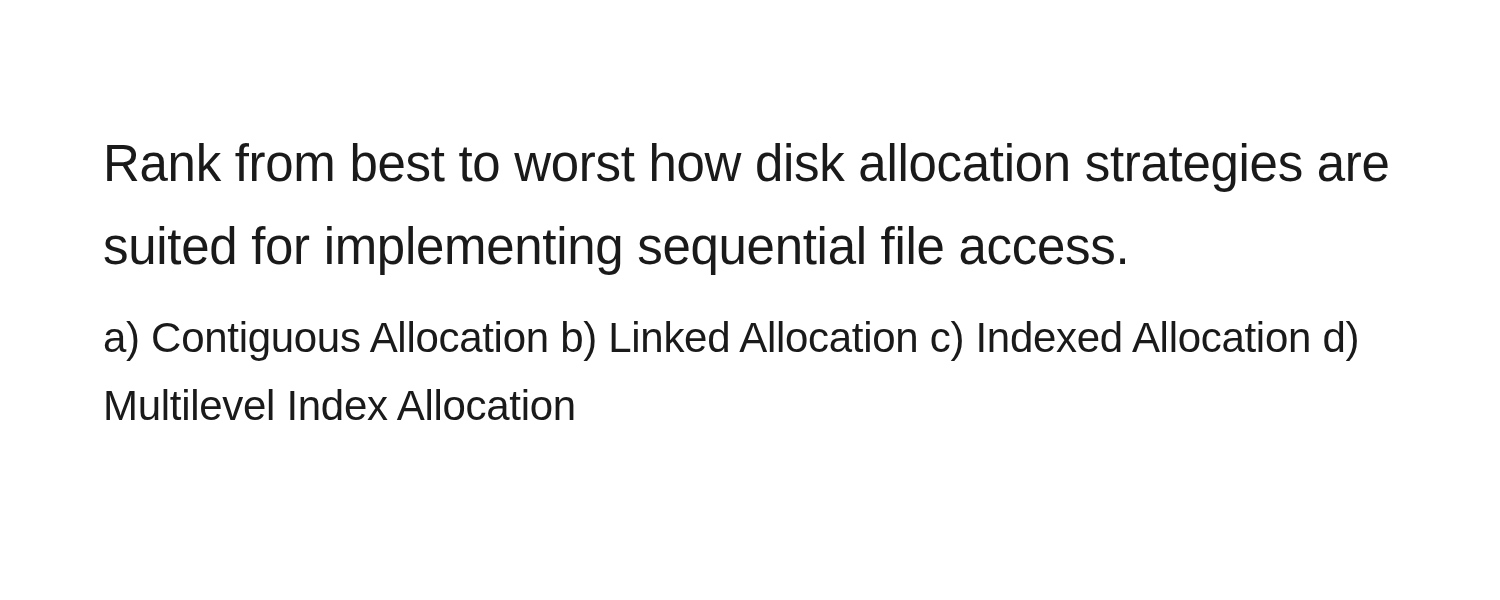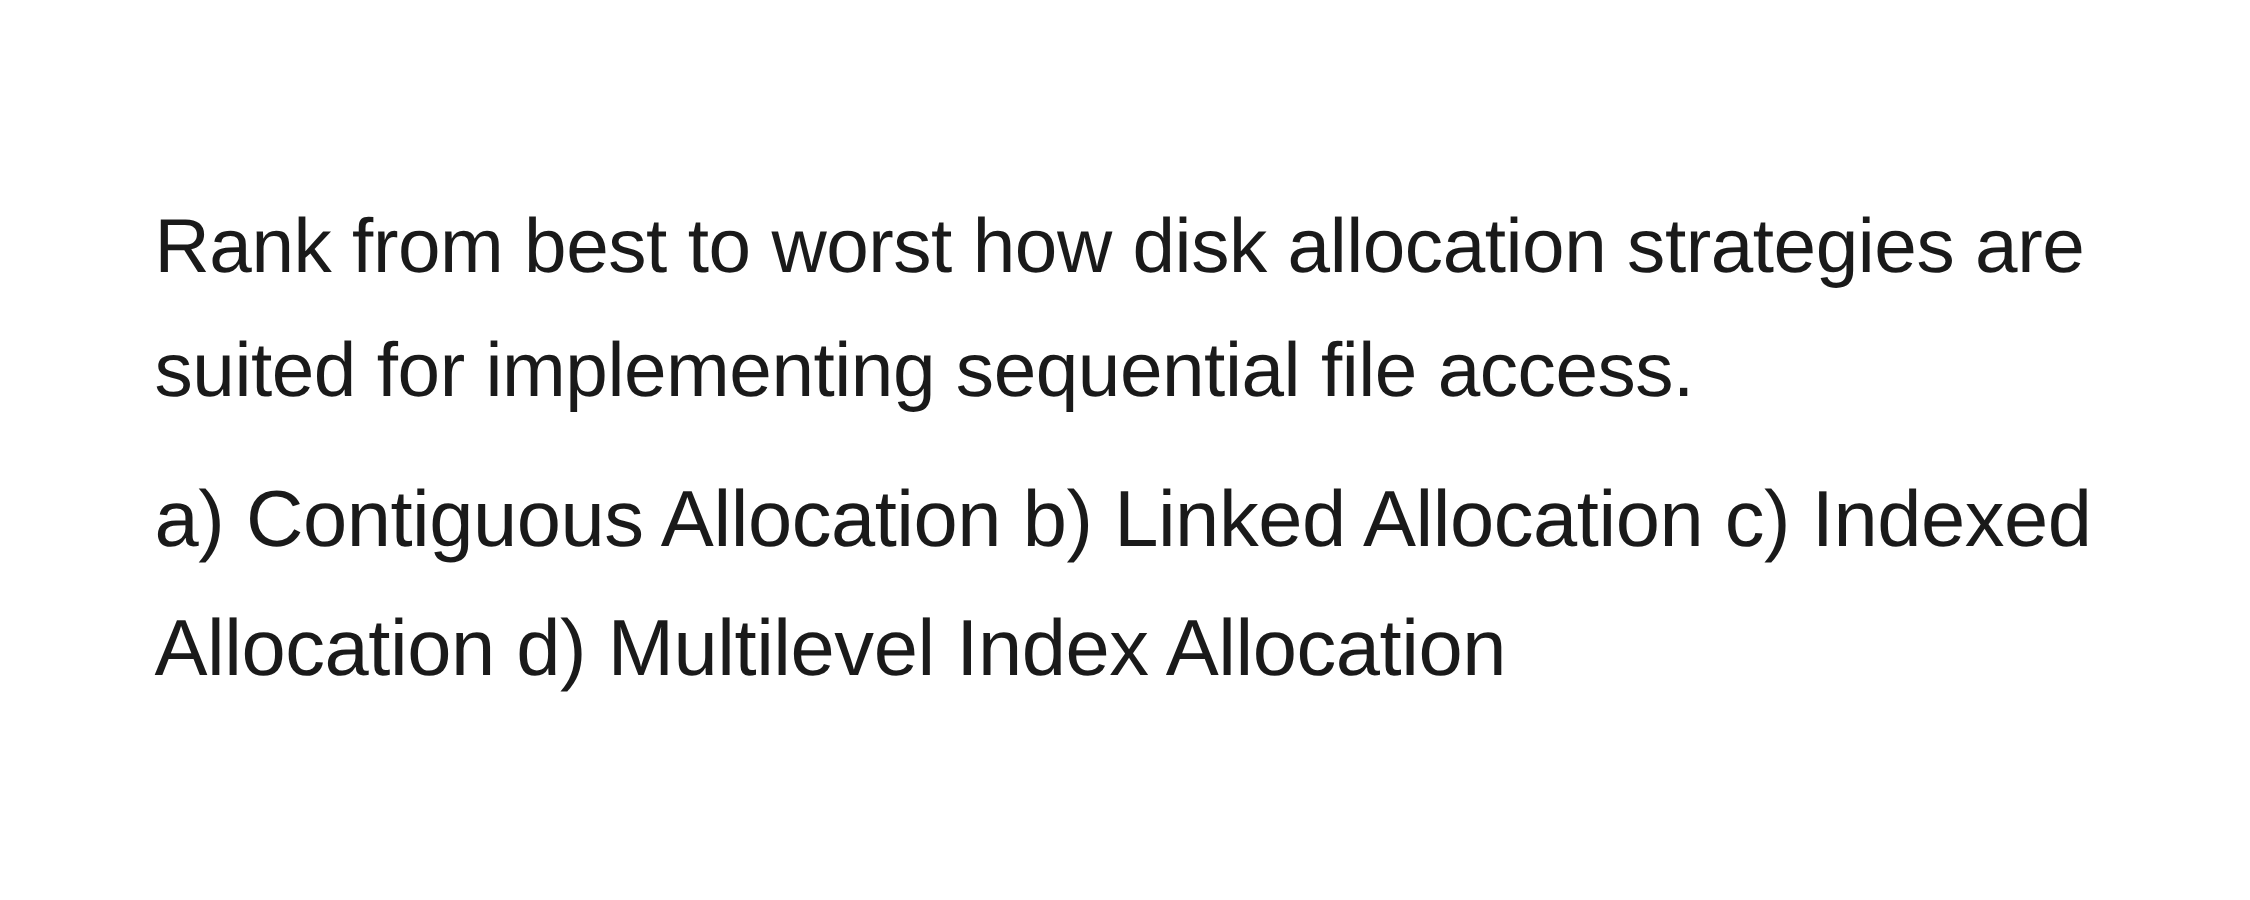--- a/index.html
+++ b/index.html
@@ -15,21 +15,21 @@
       padding: 75px 55px 55px 55px;
       color: #1a1a1a;
     }
     .question-text {
       font-size: 51px;
       line-height: 1.62;
       font-weight: 400;
       letter-spacing: -0.3px;
     }
     .options-text {
-      font-size: 53px;
+      font-size: 42px;
       line-height: 1.62;
       font-weight: 400;
       letter-spacing: -0.3px;
     }
   </style>
 </head>
 <body>
 
 <div class="question-text">Rank from best to worst how disk allocation strategies are suited for implementing sequential file access.</div>
 <div class="options-text">a) Contiguous Allocation b) Linked Allocation c) Indexed Allocation d) Multilevel Index Allocation</div>

